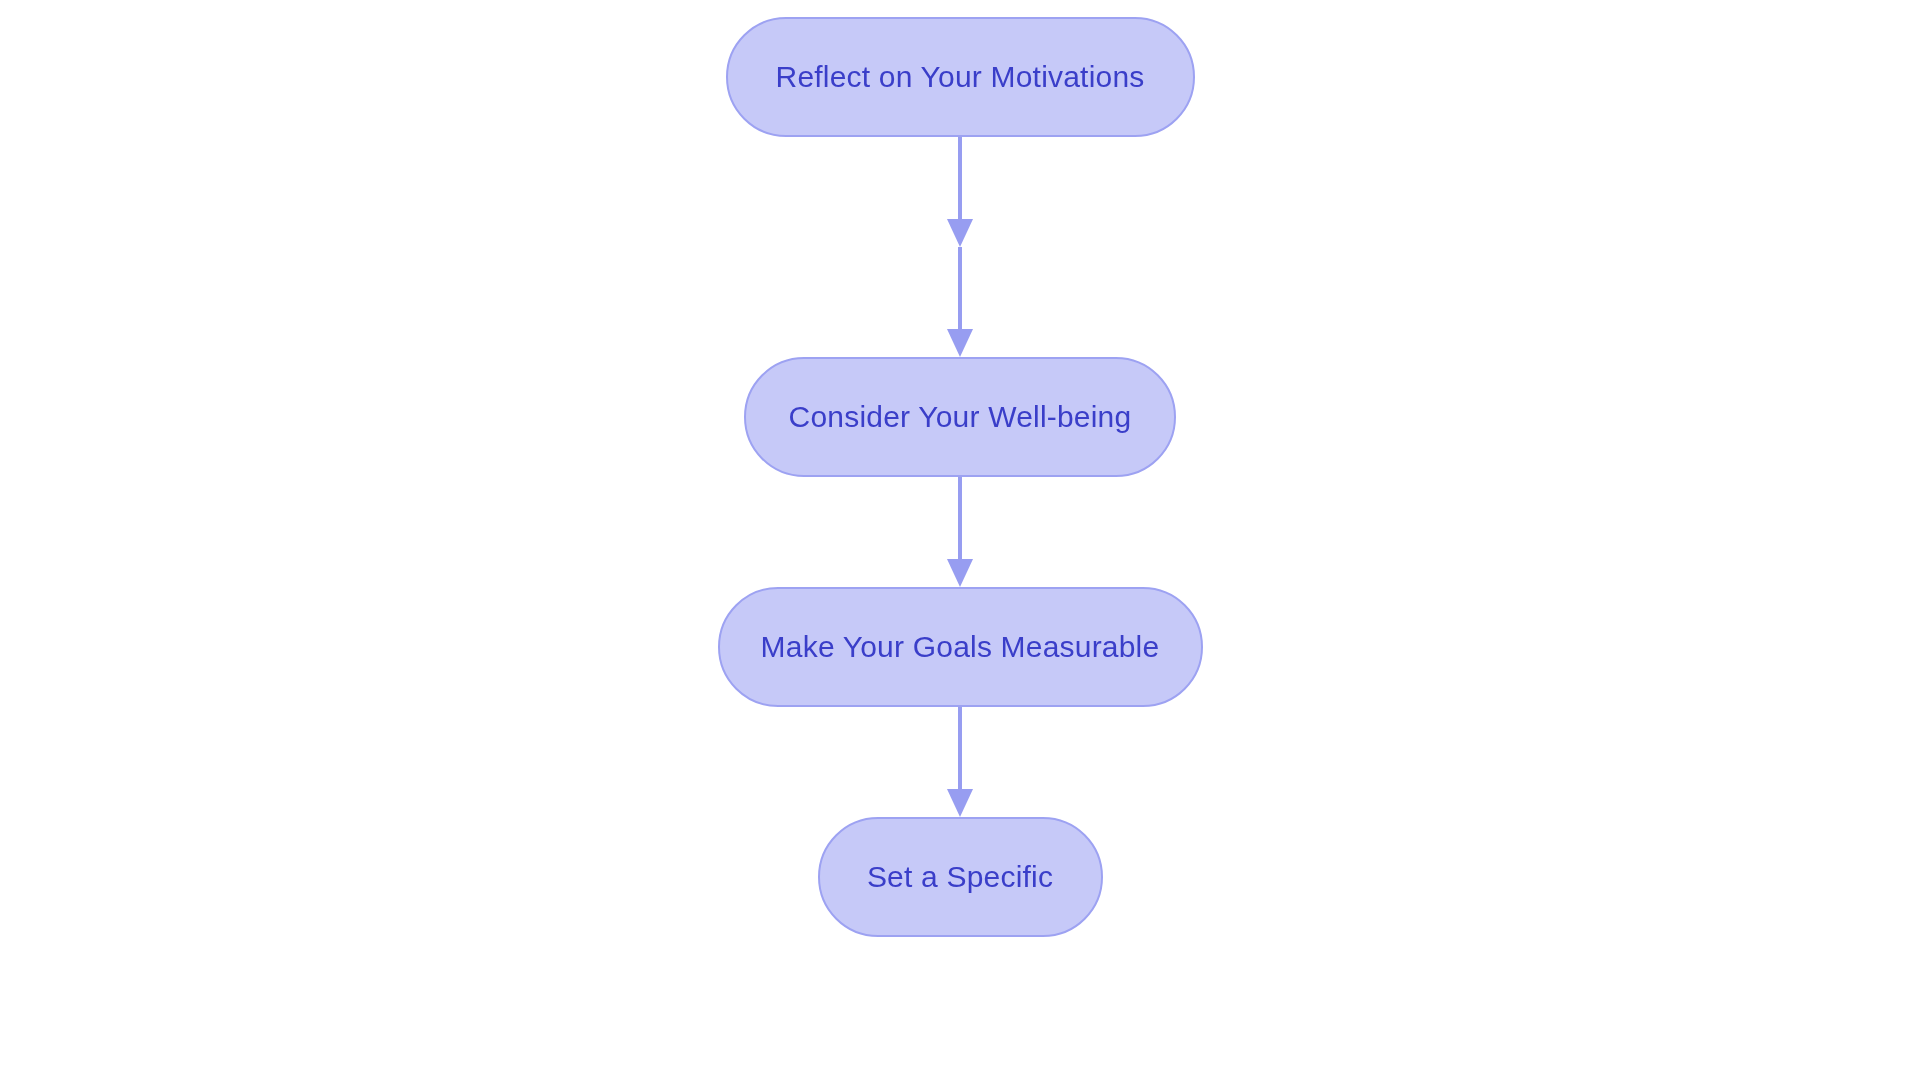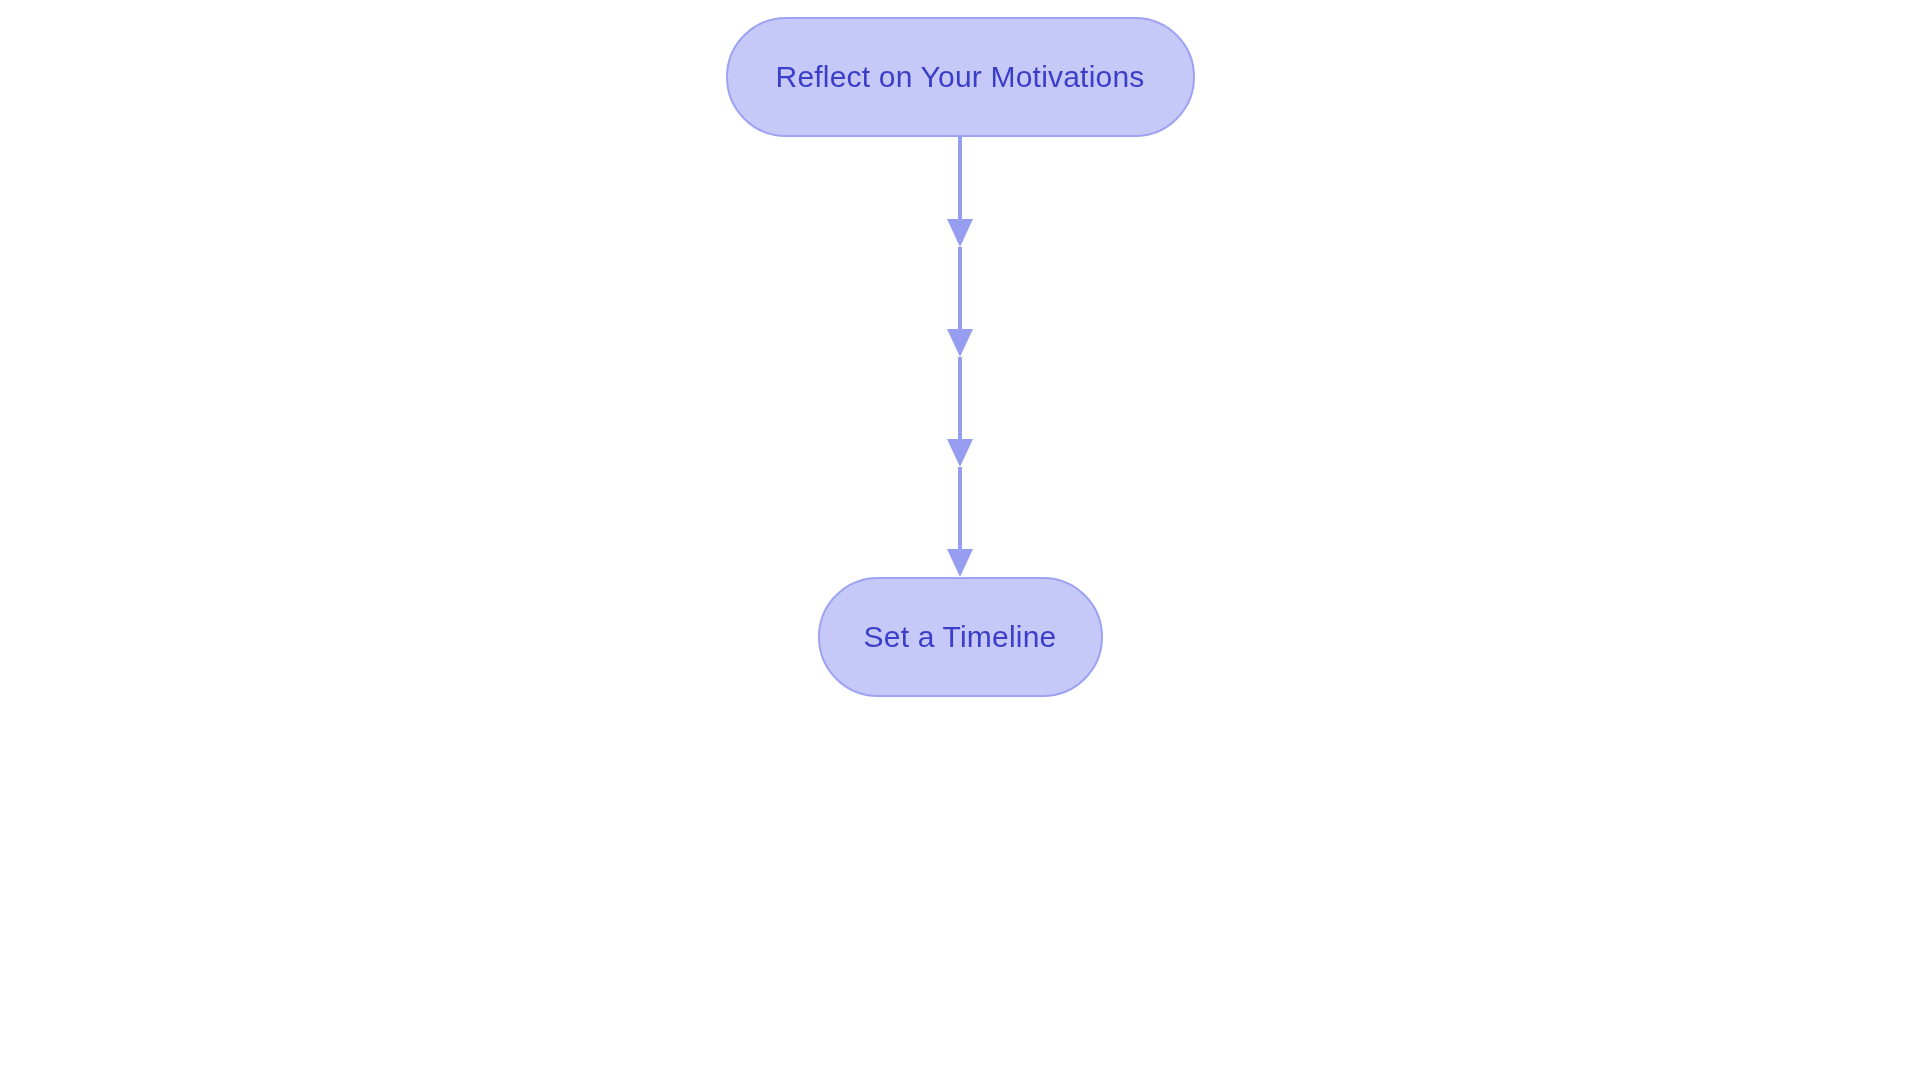--- a/index.html
+++ b/index.html
@@ -82,29 +82,35 @@
     <div class="arrow-shaft"></div>
     <div class="arrow-head"></div>
   </div>
 
 
   <div class="flow-arrow">
     <div class="arrow-shaft"></div>
     <div class="arrow-head"></div>
   </div>
 
+  <div class="flow-node w3">
+    <span class="node-label">Consider Your Well-being</span>
+  </div>
 
   <div class="flow-arrow">
     <div class="arrow-shaft"></div>
     <div class="arrow-head"></div>
   </div>
 
+  <div class="flow-node w4">
+    <span class="node-label">Make Your Goals Measurable</span>
+  </div>
 
   <div class="flow-arrow">
     <div class="arrow-shaft"></div>
     <div class="arrow-head"></div>
   </div>
 
   <div class="flow-node w5">
-    <span class="node-label">Set a Timeline</span>
+    <span class="node-label">Set a Specific</span>
   </div>
 
 </div>
 
 </body></html>

